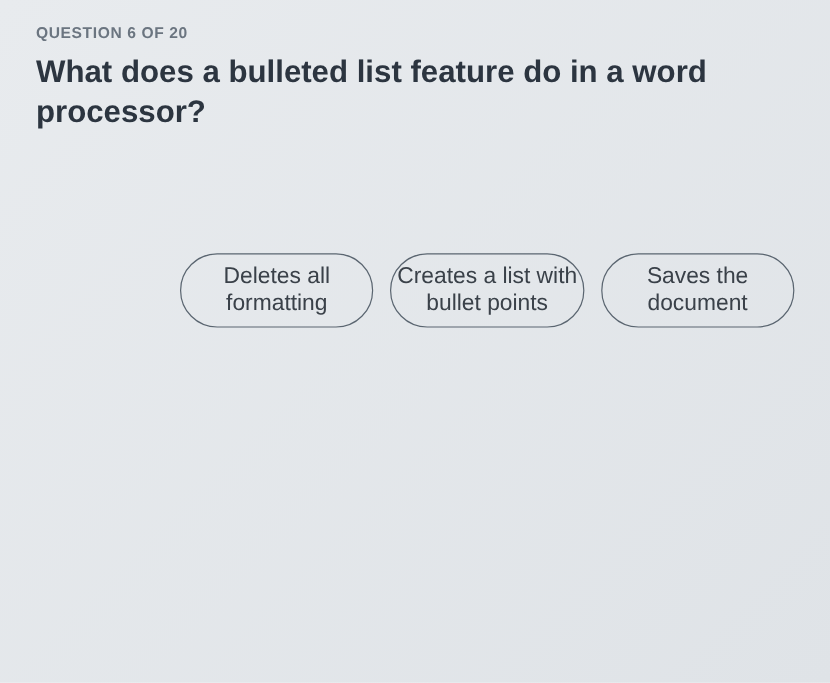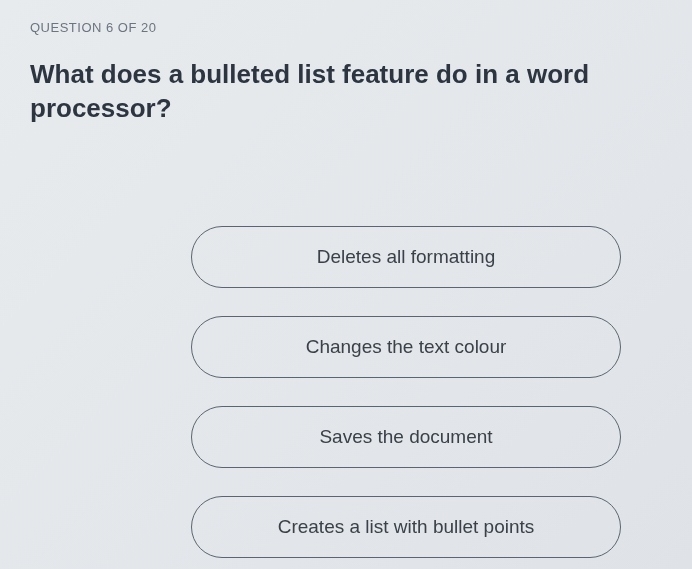--- a/index.html
+++ b/index.html
@@ -11,37 +11,36 @@
       width: 692px;
       height: 569px;
       background: linear-gradient(135deg, #e8ebee 0%, #dfe3e7 100%);
       font-family: -apple-system, BlinkMacSystemFont, 'Segoe UI', Arial, sans-serif;
       padding: 20px 30px;
       color: #3a4149;
       overflow: hidden;
     }
     .question-counter {
       font-size: 13px;
-      font-weight: 400;
+      font-weight: 700;
       color: #6b7580;
       letter-spacing: 0.5px;
-      margin-bottom: 23px;
+      margin-bottom: 8px;
       text-transform: uppercase;
     }
     .question-text {
       font-size: 26px;
       font-weight: 600;
       color: #2c3540;
       line-height: 1.3;
       margin-bottom: 100px;
     }
     .options-container {
       display: flex;
-      flex-direction: column;
-      gap: 28px;
+      gap: 14px;
       align-items: center;
       padding-left: 120px;
     }
     .option {
       width: 430px;
       height: 62px;
       border: 1.5px solid #5a6570;
       border-radius: 32px;
       display: flex;
       align-items: center;
@@ -57,21 +56,18 @@
 <body>
 
 <div class="question-counter">QUESTION 6 OF 20</div>
 <div class="question-text">What does a bulleted list feature do in a word processor?</div>
 
 <div class="options-container">
   <button class="option">
     <span>Deletes all formatting</span>
   </button>
   <button class="option">
-    <span>Changes the text colour</span>
+    <span>Creates a list with bullet points</span>
   </button>
   <button class="option">
     <span>Saves the document</span>
   </button>
-  <button class="option">
-    <span>Creates a list with bullet points</span>
-  </button>
 </div>
 
 </body></html>

